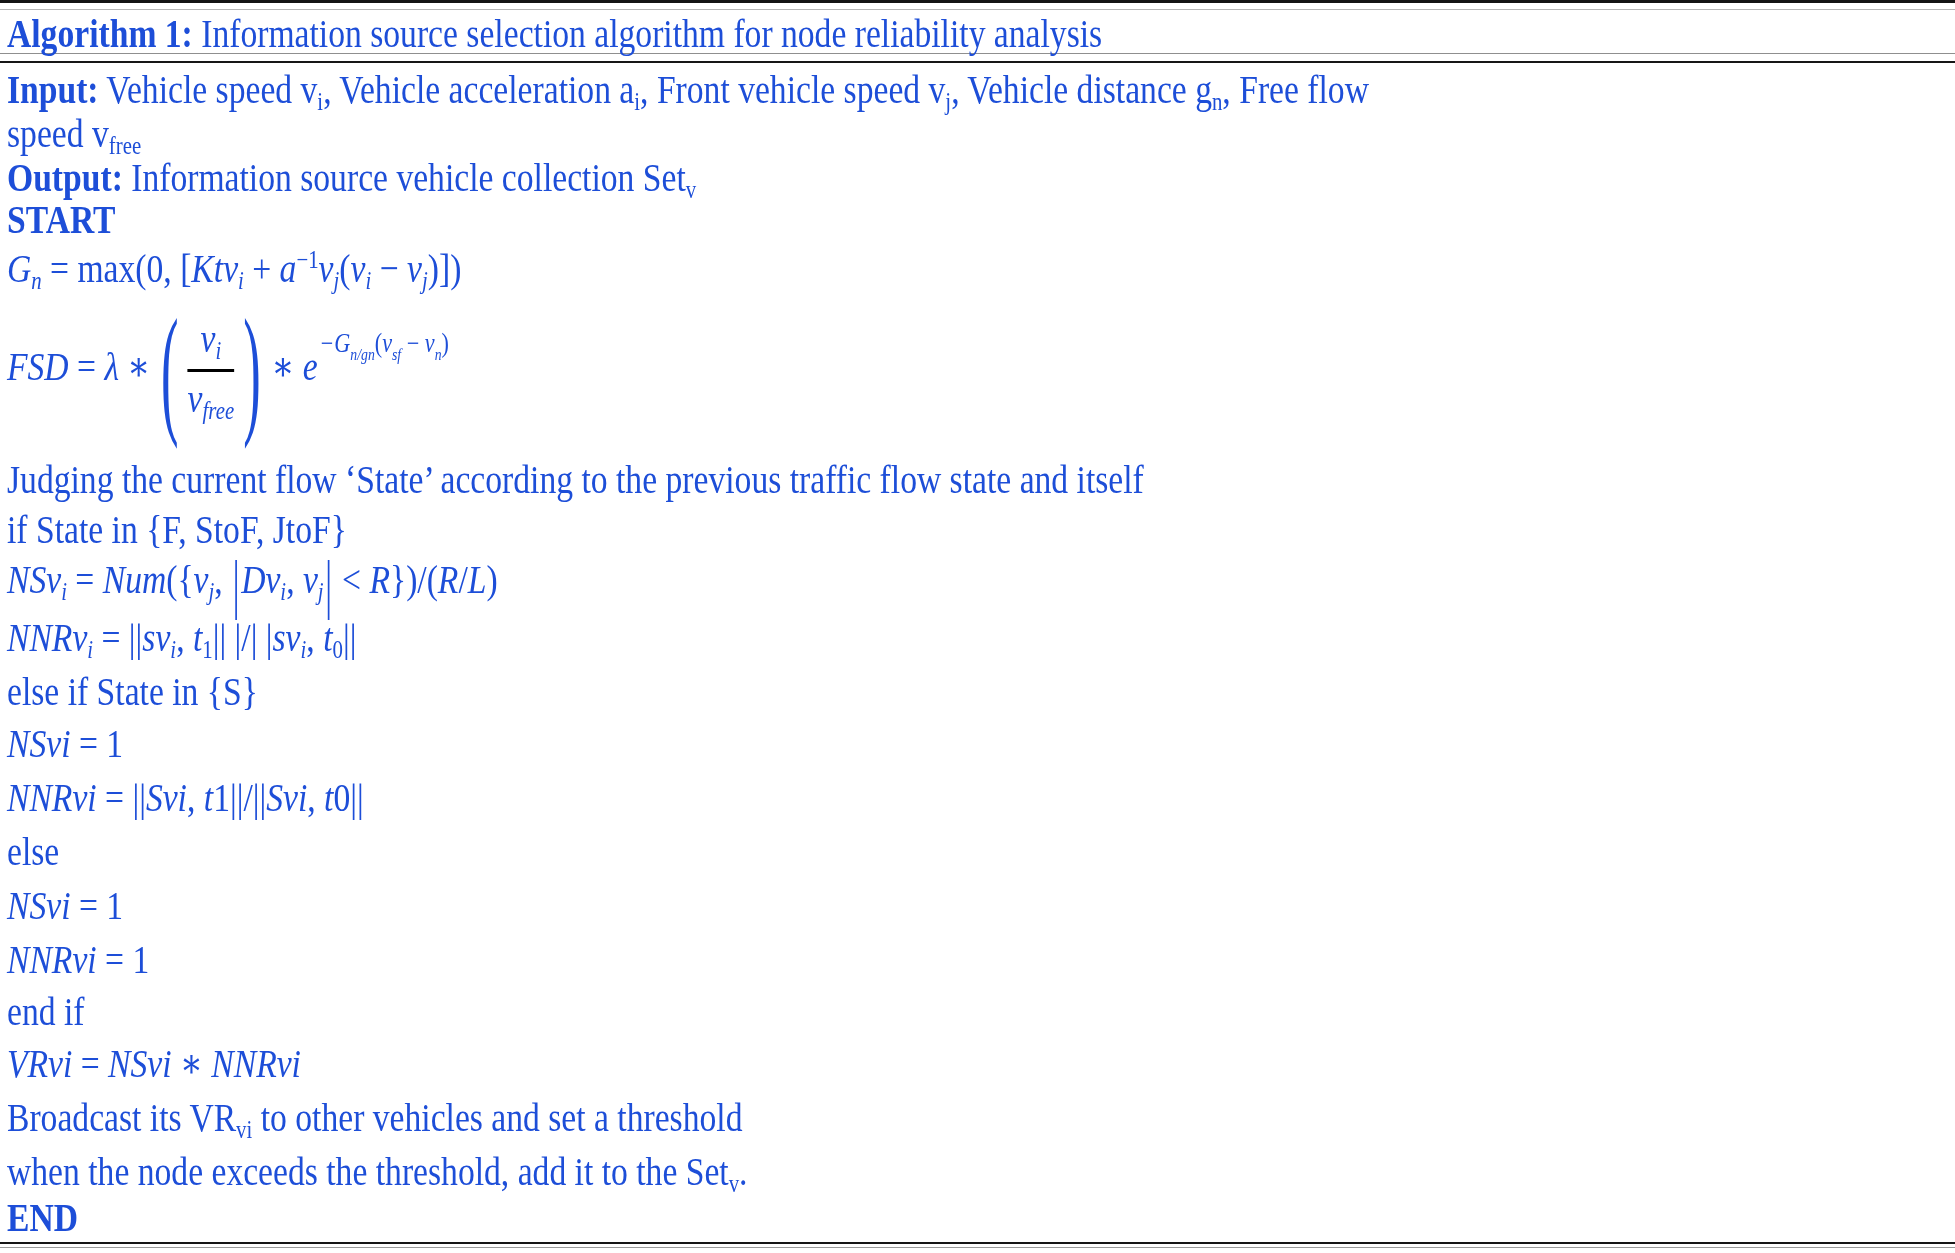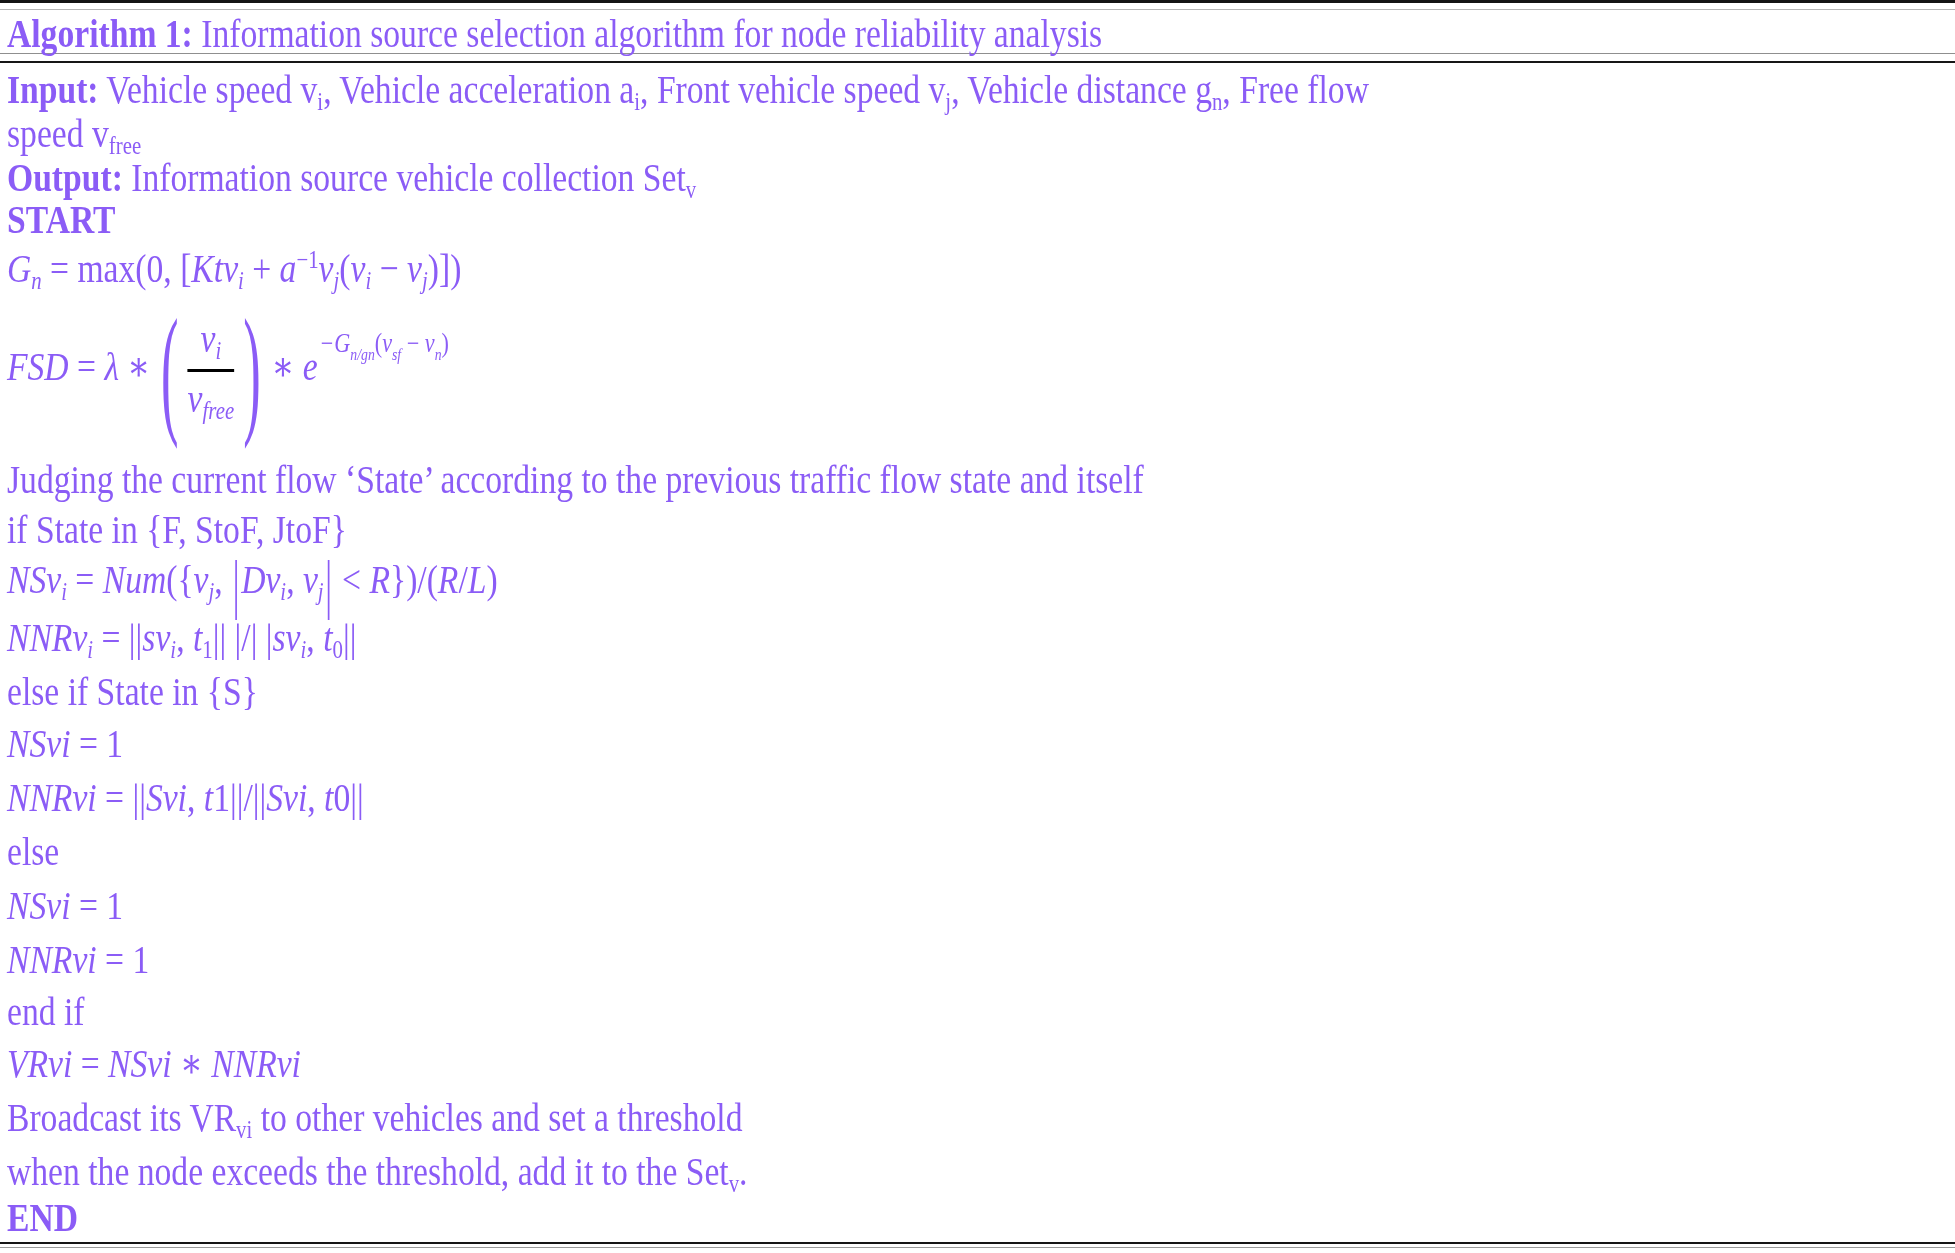--- a/index.html
+++ b/index.html
@@ -1,20 +1,20 @@
 <!DOCTYPE html>
 <html><head>
 <meta charset="utf-8">
 <style>
   html,body{margin:0;padding:0;background:#e8e8e8;}
   .page{
     position:relative;
     width:1955px;height:1253px;
     background:#ffffff;
-    color:#8b5cf6;
+    color:#1d4ed8;
     font-family:"Liberation Serif","DejaVu Serif",serif;
     overflow:hidden;
   }
   .rule{position:absolute;left:0;right:0;}
   .rule-top-black{top:0;height:3px;background:#141414;}
   .rule-top-gray{top:9px;height:1px;background:#b5b5b5;}
   .rule-mid-gray{top:53px;height:1px;background:#8f8f8f;}
   .rule-mid-black{top:61px;height:2px;background:#161616;}
   .rule-bot-black{top:1242px;height:2px;background:#161616;}
   .rule-bot-gray{top:1247px;height:1px;background:#9a9a9a;}

